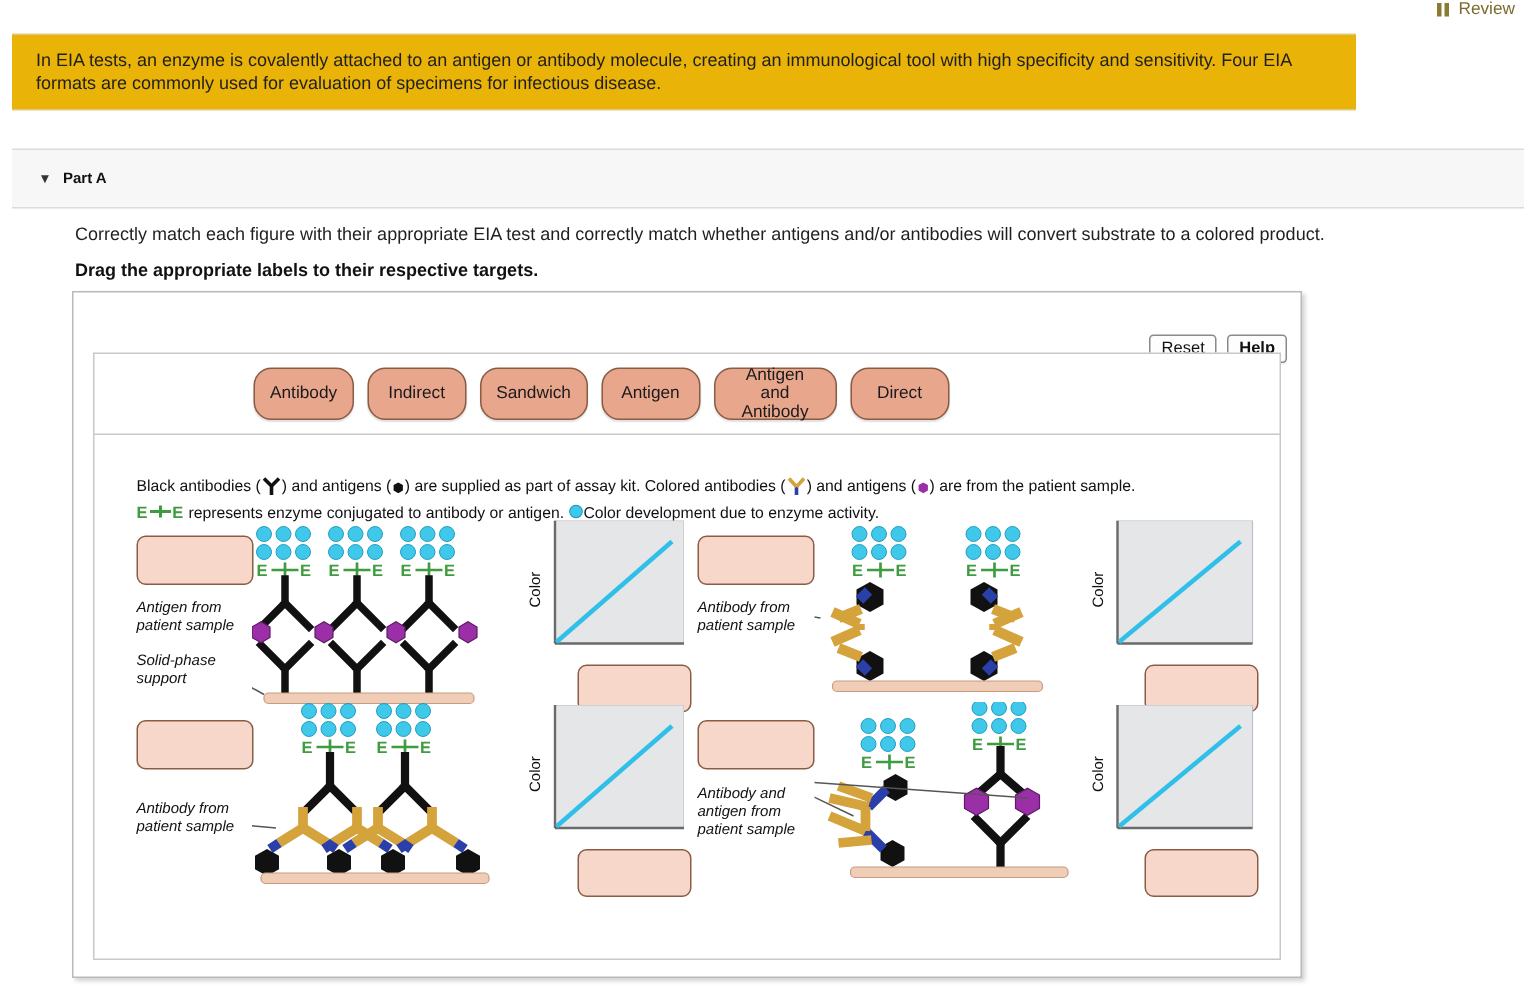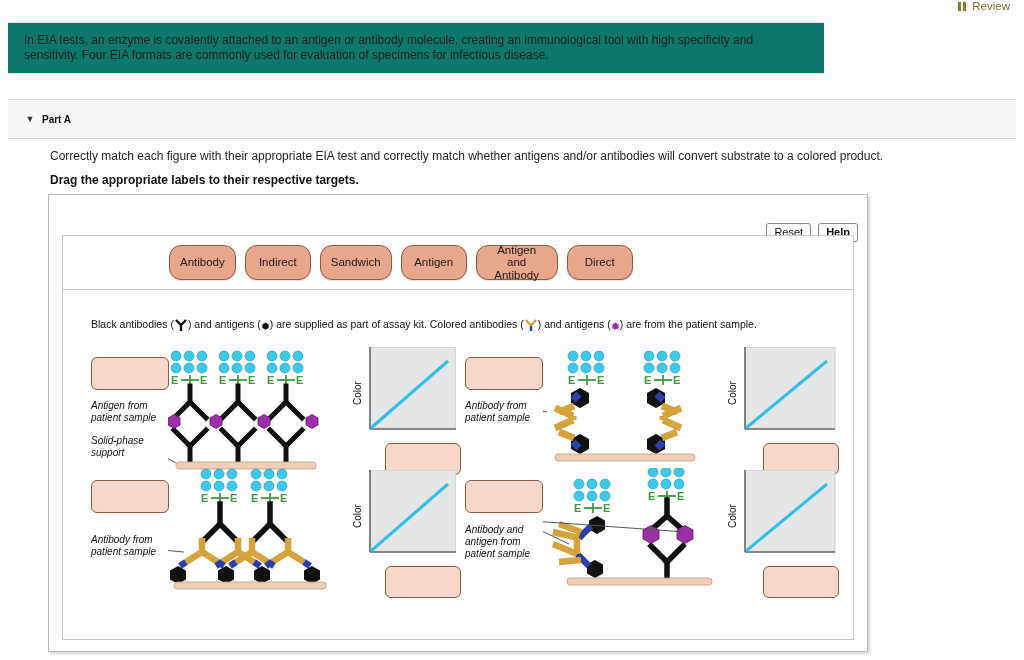--- a/index.html
+++ b/index.html
@@ -29,22 +29,22 @@
     display:inline-block; width:9px; height:9px; position:relative;
   }
   .review-glyph i {
     position:absolute; top:0; width:3px; height:9px; background:#8a7a33; display:block;
   }
   .review-glyph i:nth-child(1){ left:0; }
   .review-glyph i:nth-child(2){ left:5px; }
 
   
   #intro-box {
-    position:absolute; top:22px; left:8px; width:816px; height:52px;
-    background:#0f766e;
+    position:absolute; top:22px; left:8px; width:896px; height:52px;
+    background:#eab308;
     border-top:1px solid #e4e4d0;
     border-bottom:1px solid #e4e4d0;
     padding:10px 14px 0 16px;
   }
   #intro-text { font-size:12px; line-height:15px; color:#1f1f1f; }
 
   
   #part-divider {
     position:absolute; top:99px; left:8px; width:1008px; height:1px;
     background:#dcdcdc;
@@ -208,20 +208,28 @@
             <path d="M7 6 L12 1" stroke="#111" stroke-width="2.4" fill="none"></path>
           </svg><span>) and antigens (</span><svg width="9" height="9" viewBox="0 0 9 9">
             <polygon points="4.5,0.6 7.6,2.4 7.6,6 4.5,7.8 1.4,6 1.4,2.4" fill="#111"></polygon>
           </svg><span>) are supplied as part of assay kit.  Colored antibodies (</span><svg width="14" height="12" viewBox="0 0 14 12">
             <path d="M7 12 L7 6.5" stroke="#2b3fa8" stroke-width="2.4" fill="none"></path>
             <path d="M7 6.5 L2 1" stroke="#d4a33c" stroke-width="2.4" fill="none"></path>
             <path d="M7 6.5 L12 1" stroke="#d4a33c" stroke-width="2.4" fill="none"></path>
           </svg><span>) and antigens (</span><svg width="9" height="9" viewBox="0 0 9 9">
             <polygon points="4.5,0.6 7.6,2.4 7.6,6 4.5,7.8 1.4,6 1.4,2.4" fill="#9b2fa8"></polygon>
           </svg><span>) are from the patient sample.</span>
+      </div>
+      <div class="legend-line">
+        <span class="ee-green">E</span><svg width="16" height="10" viewBox="0 0 16 10" style="vertical-align:-1px">
+            <line x1="1" y1="5" x2="15" y2="5" stroke="#3f9b3f" stroke-width="2"></line>
+            <line x1="8" y1="1" x2="8" y2="9" stroke="#3f9b3f" stroke-width="2"></line>
+          </svg><span class="ee-green">E</span><span> represents enzyme conjugated to antibody or antigen.  </span><svg width="10" height="10" viewBox="0 0 10 10" style="vertical-align:-1px">
+            <circle cx="5" cy="5" r="4.2" fill="#3fc8ea" stroke="#1597b8" stroke-width="0.7"></circle>
+          </svg><span>Color development due to enzyme activity.</span>
       </div>
     </div>
 
     <div class="drop-target" style="left:28px; top:67px; width:78px; height:33px;"></div>
 
     <div class="fig-label" style="left:28px; top:110px;">
       <div>Antigen from</div>
       <div>patient sample</div>
     </div>
     <div class="fig-label" style="left:28px; top:145px;">

